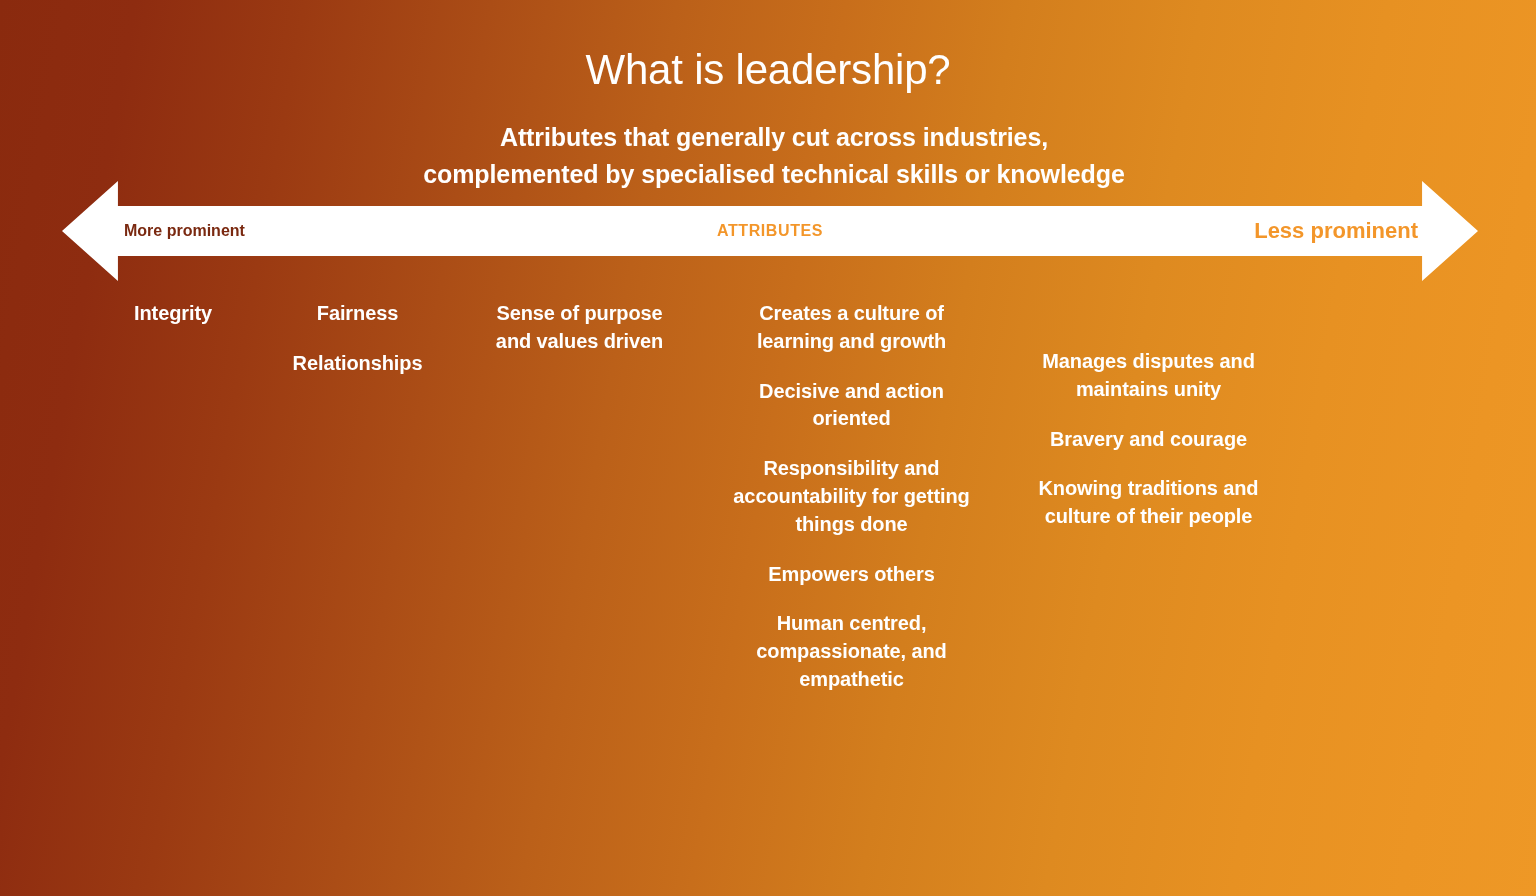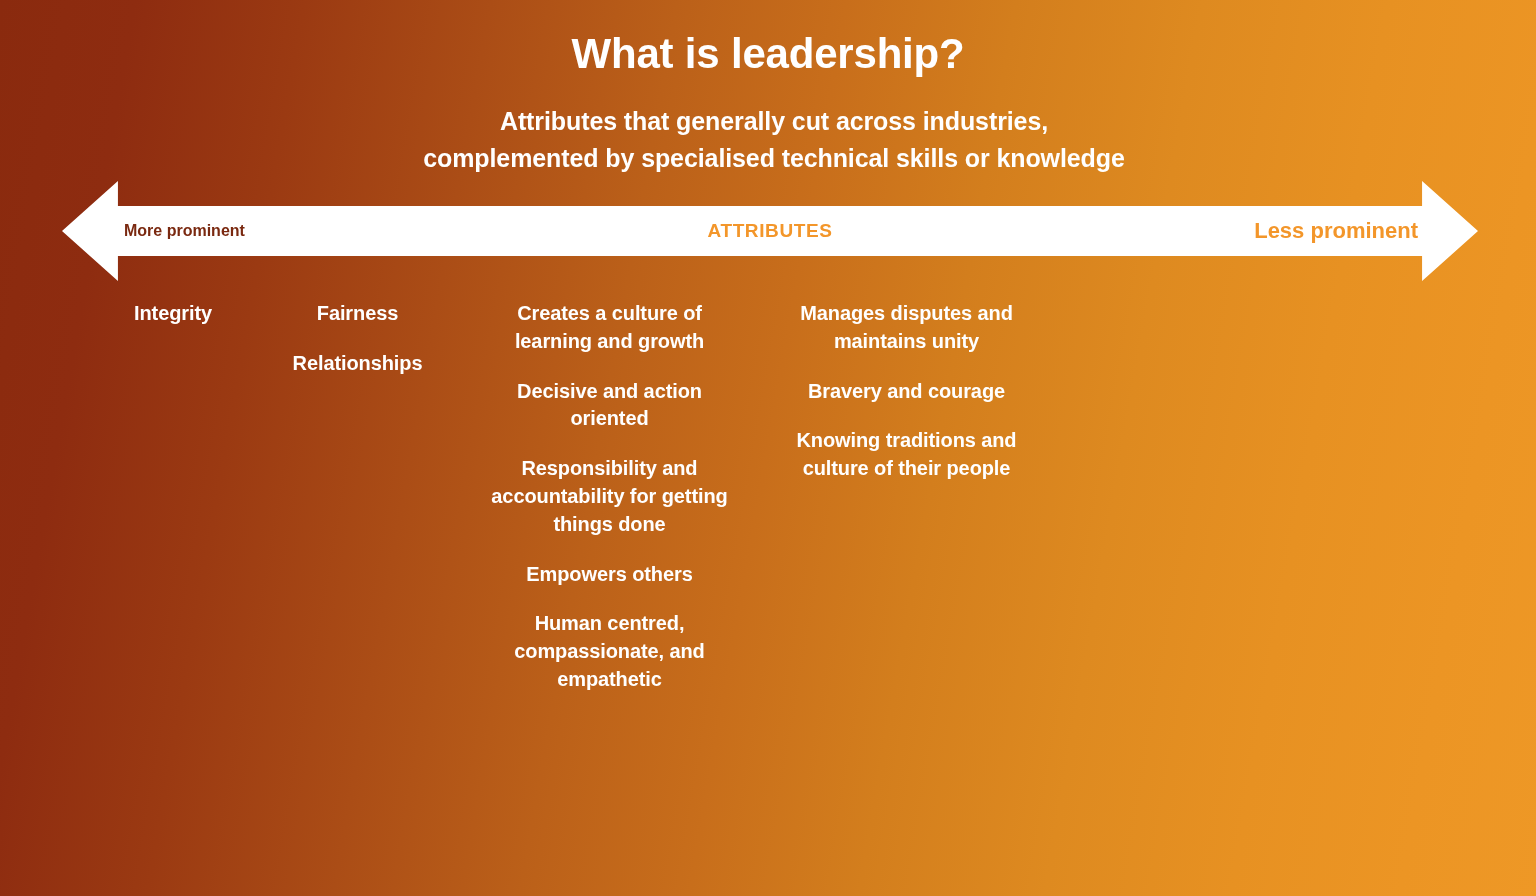--- a/index.html
+++ b/index.html
@@ -37,24 +37,24 @@
 
   
   .title-block {
     position: absolute;
     left: 0;
     right: 0;
     top: 30px;
     text-align: center;
   }
   .slide-title {
-    margin: 0;
+    margin: 16px;
     color: #ffffff;
     font-size: 42px;
-    font-weight: bold;
+    font-weight: normal;
     line-height: 1.12;
     letter-spacing: -0.2px;
   }
   .slide-subtitle {
     margin: 26px 0 0 0;
     color: #ffffff;
     font-size: 25px;
     font-weight: bold;
     line-height: 1.47;
     letter-spacing: -0.1px;
@@ -108,21 +108,21 @@
     justify-content: space-between;
   }
   .label-more {
     color: #7a2910;
     font-size: 16px;
     font-weight: bold;
     padding-left: 6px;
   }
   .label-attributes {
     color: #f3962a;
-    font-size: 19px;
+    font-size: 16px;
     font-weight: bold;
     letter-spacing: 0.6px;
     position: absolute;
     left: 50%;
     transform: translateX(-50%);
   }
   .label-less {
     color: #f3962a;
     font-size: 22px;
     font-weight: bold;
@@ -140,21 +140,21 @@
     gap: 37px;
   }
   .column {
     box-sizing: border-box;
     text-align: center;
   }
   .col-0 { width: 130px; padding: 0 2px; }
   .col-1 { width: 165px; padding: 0 4px; }
   .col-2 { width: 205px; padding: 0 4px; }
   .col-3 { width: 265px; padding: 0 6px; }
-  .col-4 { width: 255px; padding: 0 6px; }
+  .col-4 { width: 255px; padding: 0 6px; margin-top: 48px; }
   .col-5 { width: 225px; padding: 0 6px; }
 
   .attribute {
     color: #ffffff;
     font-size: 20px;
     font-weight: bold;
     line-height: 1.39;
     margin: 0 0 22px 0;
     letter-spacing: -0.1px;
   }
@@ -184,20 +184,23 @@
   </div>
 
   <div class="columns" id="columns">
       <div class="column col-0">
         <p class="attribute">Integrity</p>
       </div>
       <div class="column col-1">
         <p class="attribute">Fairness</p>
         <p class="attribute">Relationships</p>
       </div>
+      <div class="column col-2">
+        <p class="attribute">Sense of purpose and values driven</p>
+      </div>
       <div class="column col-3">
         <p class="attribute">Creates a culture of learning and growth</p>
         <p class="attribute">Decisive and action oriented</p>
         <p class="attribute">Responsibility and accountability for getting things done</p>
         <p class="attribute">Empowers others</p>
         <p class="attribute">Human centred, compassionate, and empathetic</p>
       </div>
       <div class="column col-4">
         <p class="attribute">Manages disputes and maintains unity</p>
         <p class="attribute">Bravery and courage</p>

